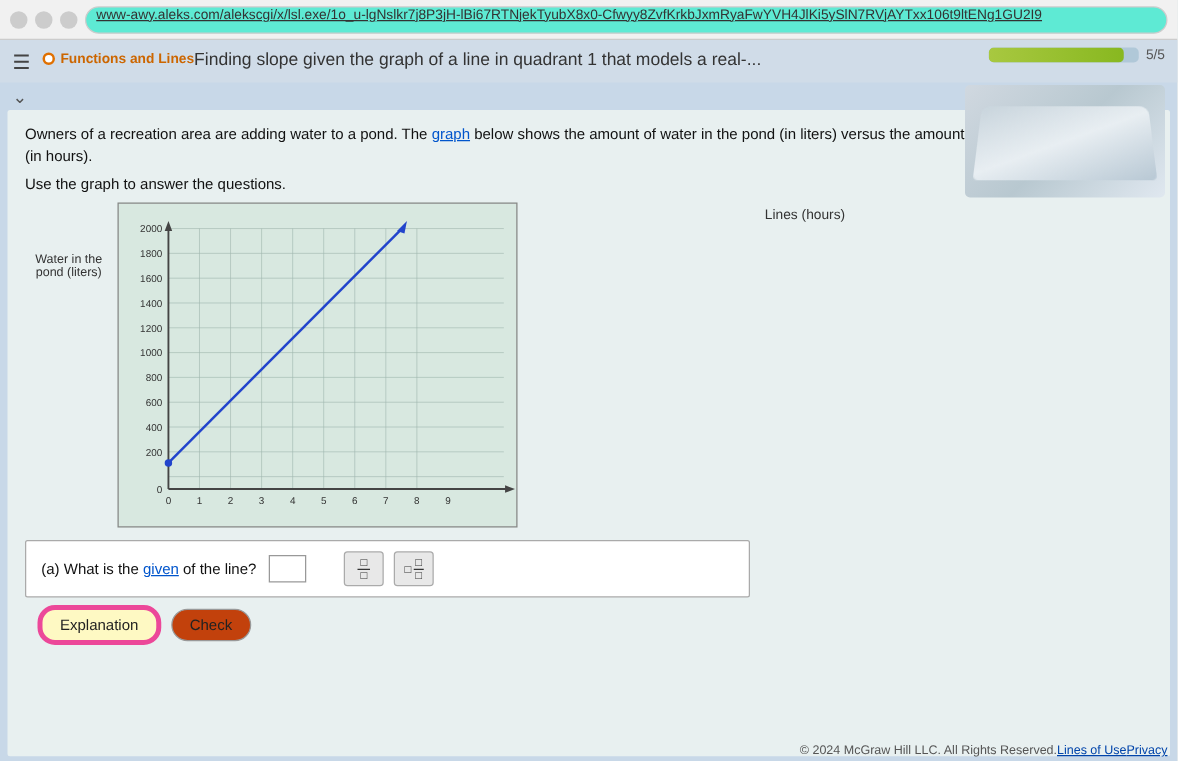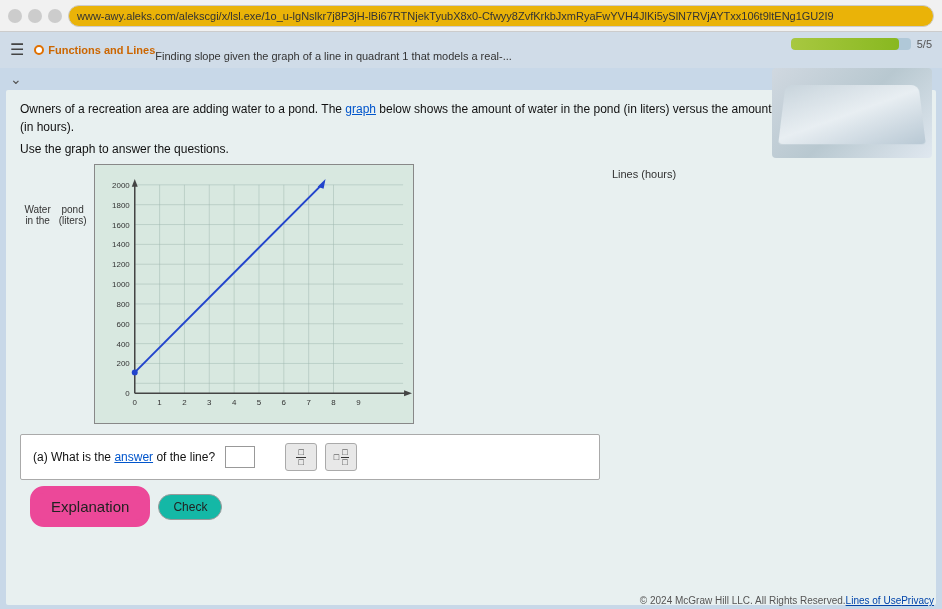--- a/index.html
+++ b/index.html
@@ -24,31 +24,32 @@
       border-bottom: 1px solid #ccc;
     }
     .browser-btn {
       width: 14px; height: 14px;
       border-radius: 50%;
       background: #ccc;
       cursor: pointer;
     }
     .browser-url {
       flex: 1;
-      background: #eab308;
+      background: #5eead4;
       border: 1px solid #ccc;
       border-radius: 12px;
       height: 22px;
       display: flex;
-      align-items: center;
+      align-items: flex-start;
       padding: 0 8px;
       font-size: 11px;
       color: #333;
       overflow: hidden;
       white-space: nowrap;
+      text-decoration: underline;
     }
 
     
     .main-wrapper {
       background: #c8d8e8;
       height: calc(609px - 32px);
       position: relative;
       display: flex;
       flex-direction: column;
     }
@@ -82,23 +83,23 @@
       border: 2px solid #e07000;
       background: #fff;
       display: inline-block;
     }
     .breadcrumb-title {
       font-size: 11px;
       color: #cc6600;
       font-weight: bold;
     }
     .breadcrumb-sub {
-      font-size: 11px;
+      font-size: 14px;
       color: #333;
-      margin-top: 12px;
+      margin-top: 1px;
       text-align: center;
     }
     .progress-bar-area {
       margin-left: auto;
       display: flex;
       align-items: flex-start;
       gap: 6px;
     }
     .progress-bar-bg {
       width: 120px;
@@ -160,20 +161,21 @@
       display: flex;
       align-items: flex-start;
       gap: 4px;
     }
     .y-label {
       font-size: 10px;
       color: #333;
       text-align: center;
       writing-mode: horizontal-tb;
       display: flex;
+      flex-direction: column;
       align-items: center;
       width: 70px;
       margin-top: 40px;
     }
 
     .graph-container {
       position: relative;
       width: 320px;
       height: 260px;
       background: #d8e8e0;
@@ -267,30 +269,30 @@
 
     
     .bottom-bar {
       display: flex;
       align-items: center;
       padding: 6px 10px;
       gap: 8px;
       background: transparent;
     }
     .btn-explanation {
-      background: #ec4899;
-      border: 7px solid #ec4899;
+      background: #fef9c3;
+      border: 4px solid #ec4899;
       border-radius: 14px;
       padding: 5px 14px;
-      font-size: 15px;
+      font-size: 12px;
       cursor: pointer;
       color: #222;
     }
     .btn-check {
-      background: #14b8a6;
+      background: #c2410c;
       border: 1px solid #999;
       border-radius: 14px;
       padding: 5px 14px;
       font-size: 12px;
       cursor: pointer;
       color: #222;
     }
 
     
     .footer {
@@ -425,21 +427,21 @@
         </div>
         <div class="x-axis-label">
           <span>Lines (hours)</span>
         </div>
       </div>
     </div>
 
     <div class="question-box">
       <span class="question-label">
         <span>(a)   What is the</span>
-        <span class="underline-link">answer</span>
+        <span class="underline-link">given</span>
         <span>of the line?</span>
       </span>
       <input class="answer-input" type="text" value="" style="">
       <div class="fraction-buttons">
         <button class="frac-btn">
           <span style="display:flex;flex-direction:column;align-items:center;line-height:1;">
             <span style="font-size:9px;border-bottom:1px solid #333;padding:0 2px;">□</span>
             <span style="font-size:9px;padding:0 2px;">□</span>
           </span>
         </button>

